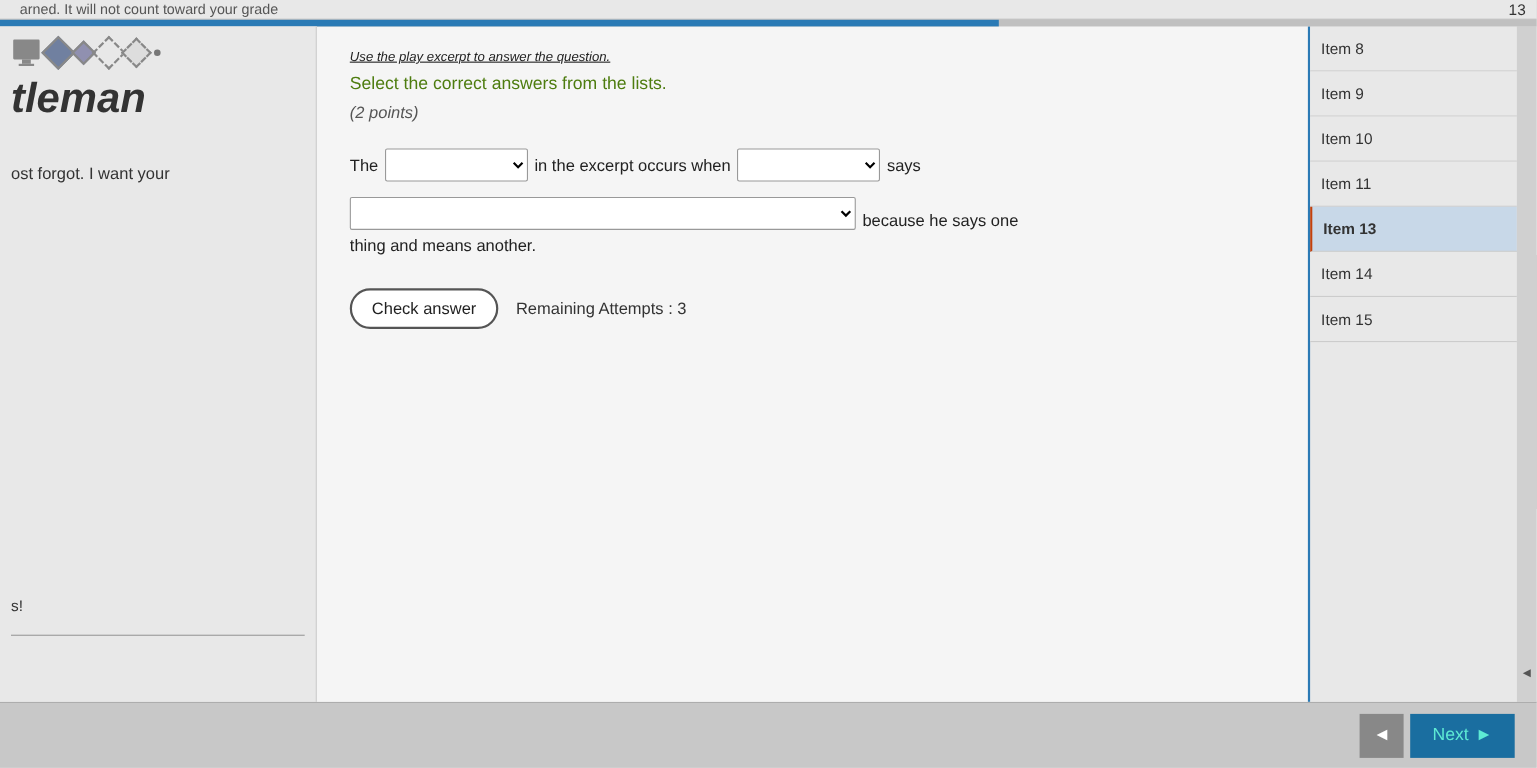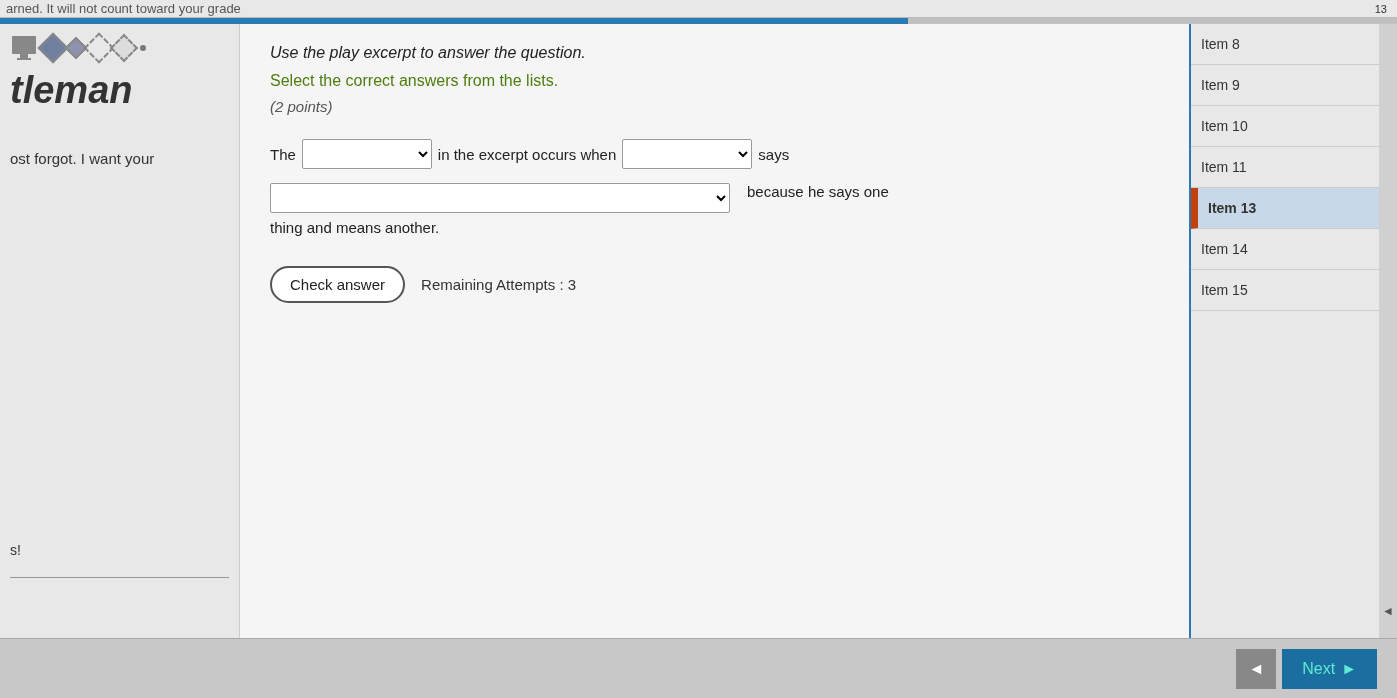--- a/index.html
+++ b/index.html
@@ -23,21 +23,21 @@
       width: 65%;
     }
 
     .main-layout {
       display: flex;
       height: calc(698px - 24px - 60px);
       background: #f0f0f0;
     }
 
     .left-panel {
-      width: 240px;
+      width: 288px;
       background: #e8e8e8;
       border-right: 1px solid #ccc;
       padding: 10px;
       position: relative;
       overflow: hidden;
     }
 
     .diamond-icons {
       display: flex;
       align-items: center;
@@ -79,24 +79,25 @@
     }
 
     .content-area {
       flex: 1;
       background: #f5f5f5;
       padding: 20px 30px;
       overflow-y: auto;
     }
 
     .question-instruction {
-      font-size: 16px;
+      font-size: 12px;
       font-style: italic;
       color: #222;
       margin-bottom: 10px;
+      text-decoration: underline;
     }
 
     .question-sub {
       font-size: 16px;
       color: #4d7c0f;
       margin-bottom: 8px;
     }
 
     .question-points {
       font-size: 15px;
@@ -132,22 +133,22 @@
       padding: 4px 6px;
       font-size: 14px;
       background: white;
       min-width: 460px;
       height: 30px;
       cursor: pointer;
     }
 
     .sentence-row2 {
       display: flex;
-      align-items: flex-start;
-      gap: 17px;
+      align-items: flex-end;
+      gap: 6px;
       margin-bottom: 6px;
       font-size: 15px;
       color: #222;
     }
 
     .sentence-continuation {
       font-size: 15px;
       color: #222;
       margin-bottom: 30px;
     }
@@ -187,21 +188,21 @@
       padding: 12px 10px;
       font-size: 14px;
       color: #333;
       border-bottom: 1px solid #ccc;
       cursor: pointer;
       background: #e8e8e8;
     }
 
     .sidebar-item.active {
       background: #c8d8e8;
-      border-left: 7px solid #c2410c;
+      border-left: 2px solid #c2410c;
       font-weight: bold;
     }
 
     .sidebar-item-label {
       flex: 1;
     }
 
     .far-right-strip {
       width: 18px;
       background: #d0d0d0;
@@ -250,23 +251,23 @@
       cursor: pointer;
       height: 40px;
       display: flex;
       align-items: center;
       gap: 6px;
     }
   </style>
 </head>
 <body>
 
-<div style="background:#e8e8e8; height:18px; display:flex; align-items:center; padding-left:6px; font-size:13px; color:#555; position:relative; border-bottom:1px solid #bbb;">
+<div style="background:#e8e8e8; height:18px; display:flex; align-items:center; padding-left:18px; font-size:13px; color:#555; position:relative; border-bottom:1px solid #bbb;">
   <span>arned. It will not count toward your grade</span>
-  <span style="position:absolute; right:10px; font-size:11px; color:#333;">13</span>
+  <span style="position:absolute; right:10px; font-size:14px; color:#333;">13</span>
 </div>
 
 <div class="progress-bar-container">
   <div class="progress-bar-fill"></div>
 </div>
 
 <div class="main-layout">
 
   <div class="left-panel">
     <div class="diamond-icons">

